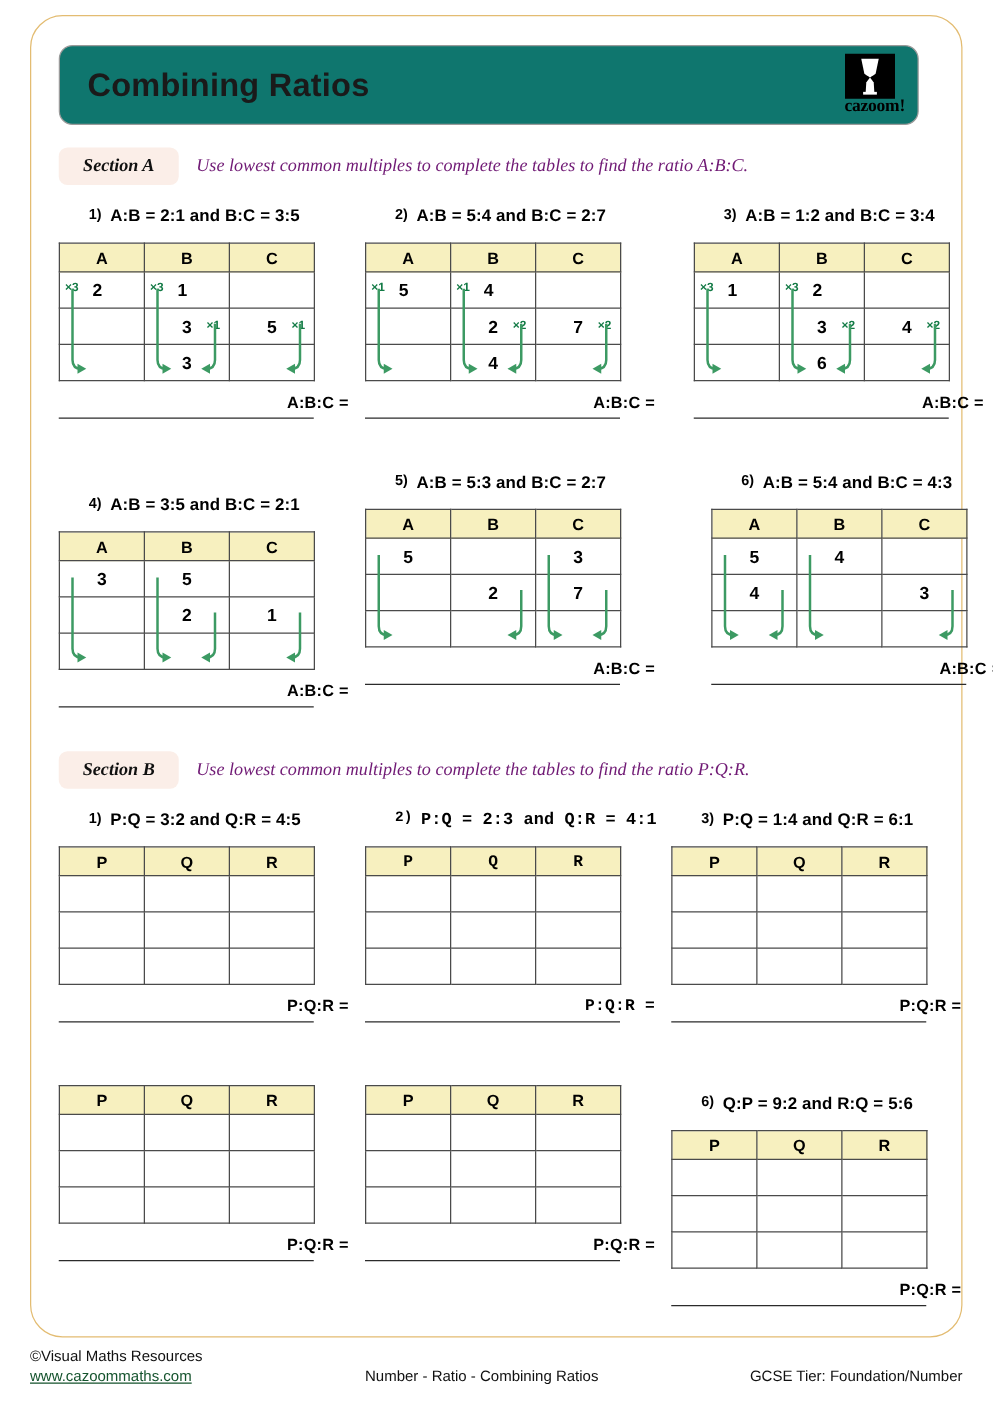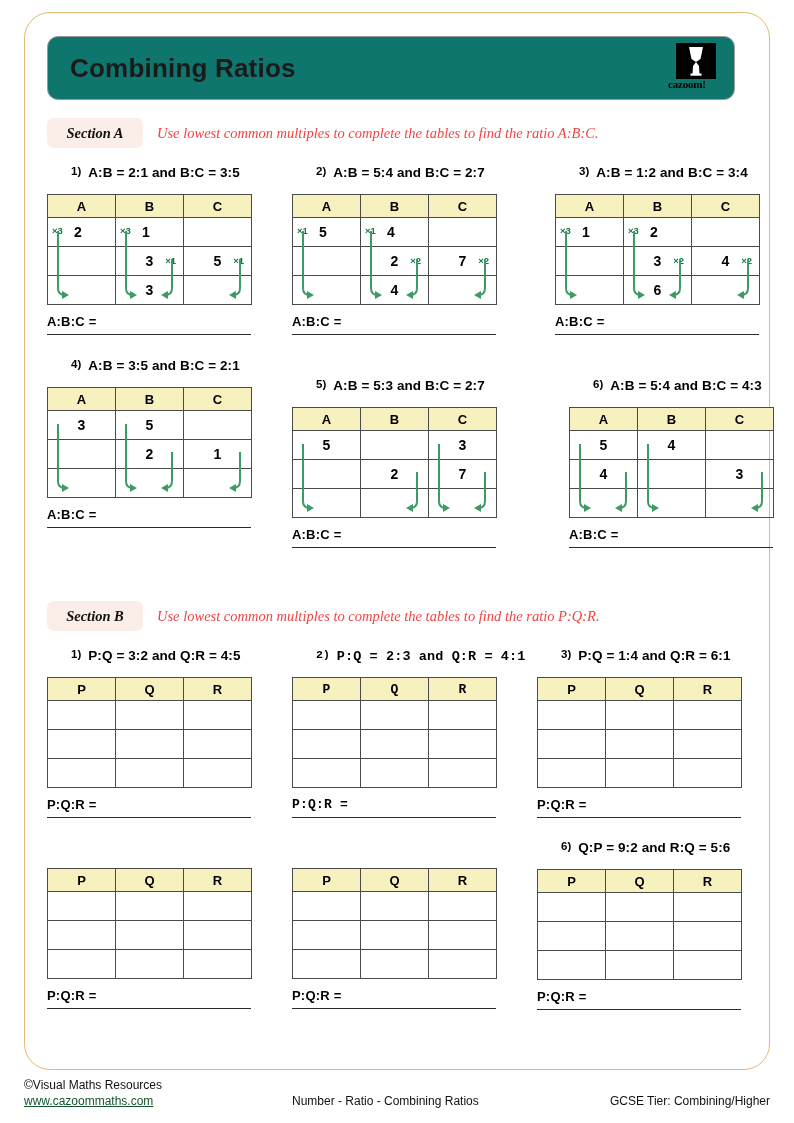--- a/index.html
+++ b/index.html
@@ -22,39 +22,39 @@
     position:absolute;left:22px;top:16px;font-size:26px;font-weight:bold;
     letter-spacing:.2px;color:#1a1a1a;
   }
   
   #logo{position:absolute;right:10px;top:6px;width:56px;height:52px;}
   #logo-mark{
     position:absolute;left:8px;top:0;width:40px;height:36px;background:#000;
   }
   #logo-glyph{position:absolute;left:8px;top:0;width:40px;height:36px;}
   #logo-word{
-    position:absolute;left:0;top:35px;width:56px;text-align:left;
-    font-family:"Liberation Serif",serif;font-weight:bold;font-size:11px;
+    position:absolute;left:0;top:35px;width:56px;text-align:right;
+    font-family:"Liberation Serif",serif;font-weight:bold;font-size:14px;
     letter-spacing:-.2px;color:#000;
   }
   
   .section-band{position:absolute;left:47px;width:700px;height:30px;}
   .section-badge{
     position:absolute;left:0;top:0;width:96px;height:30px;border-radius:7px;
     background:#fbeee8;
   }
   .section-badge span{
     display:block;text-align:center;line-height:30px;
     font-family:"Liberation Serif",serif;font-weight:bold;font-style:italic;
     font-size:14.5px;color:#101010;
   }
   .section-instr{
     position:absolute;left:110px;top:0;line-height:30px;
     font-family:"Liberation Serif",serif;font-style:italic;font-size:14.5px;
-    color:#ef4444;white-space:nowrap;text-align:right;
+    color:#701a75;white-space:nowrap;text-align:right;
   }
   
   .qblock{position:absolute;width:232px;}
   .qhead{height:22px;white-space:nowrap;font-size:0;margin-left:24px;}
   .qnum{font-size:11.5px;font-weight:bold;vertical-align:2px;}
   .qtxt{font-size:13.5px;font-weight:bold;margin-left:7px;letter-spacing:.1px;}
   
   table.rt{
     border-collapse:collapse;table-layout:fixed;width:204px;margin-top:7px;
     position:relative;
@@ -77,21 +77,21 @@
   .mult{
     position:absolute;font-size:9.5px;font-weight:bold;color:#127a45;
     line-height:1;
   }
   .mult.l{left:4px;top:8px;}
   .mult.r{right:7px;top:9px;}
   
   .arrows{position:absolute;left:0;top:0;pointer-events:none;}
   
   .anslabel{
-    margin-top:9px;font-size:13px;font-weight:bold;letter-spacing:.2px;
+    margin-top:9px;font-size:13px;font-weight:bold;letter-spacing:.2px;text-align:right;
   }
   .ansrule{
     margin-top:5px;width:204px;height:0;border-top:1.2px solid #2b2b2b;
   }
   
   #footer{position:absolute;left:24px;top:1078px;width:746px;height:40px;}
   .f-copy{position:absolute;left:0;top:0;font-size:12px;color:#111;}
   .f-url{
     position:absolute;left:0;top:16px;font-size:12px;color:#14532d;
     text-decoration:underline;
@@ -327,21 +327,21 @@
           <path d="M83 94 L90 98 L83 102 Z" fill="#3c9a63"></path>
           <path d="M125 62 L125 91 Q125 98 118 98" fill="none" stroke="#3c9a63" stroke-width="2"></path>
           <path d="M121 94 L114 98 L121 102 Z" fill="#3c9a63"></path>
           <path d="M193 62 L193 91 Q193 98 186 98" fill="none" stroke="#3c9a63" stroke-width="2"></path>
           <path d="M189 94 L182 98 L189 102 Z" fill="#3c9a63"></path>
         </svg>
       </div>
       <div class="anslabel">A:B:C =</div>
       <div class="ansrule"></div>
     </div>
-    <div class="qblock" style="left: 47px; top: 358px;">
+    <div class="qblock" style="left: 47px; top: 396px;">
       <div class="qhead"><span class="qnum">4)</span><span class="qtxt">A:B = 3:5  and  B:C = 2:1</span></div>
       <table class="rt">
         <colgroup>
           <col>
           <col>
           <col>
         </colgroup>
         <thead>
           <tr>
             <th>A</th>
@@ -799,21 +799,21 @@
             </td>
             <td>
               <span class="cellnum"></span>
             </td>
           </tr>
         </tbody>
       </table>
       <div class="anslabel">P:Q:R =</div>
       <div class="ansrule"></div>
     </div>
-    <div class="qblock" style="left: 537px; top: 840px;">
+    <div class="qblock" style="left: 537px; top: 875px;">
       <div class="qhead"><span class="qnum">6)</span><span class="qtxt">Q:P = 9:2 and  R:Q = 5:6</span></div>
       <table class="rt">
         <colgroup>
           <col>
           <col>
           <col>
         </colgroup>
         <thead>
           <tr>
             <th>P</th>
@@ -859,14 +859,14 @@
       </table>
       <div class="anslabel">P:Q:R =</div>
       <div class="ansrule"></div>
     </div>
   </div>
 
 <div id="footer">
   <div class="f-copy">©Visual Maths Resources</div>
   <a class="f-url" href="#">www.cazoommaths.com</a>
   <div class="f-mid">Number - Ratio - Combining Ratios</div>
-  <div class="f-right">GCSE Tier: Combining/Higher</div>
+  <div class="f-right">GCSE Tier: Foundation/Number</div>
 </div>
 
 </body></html>

